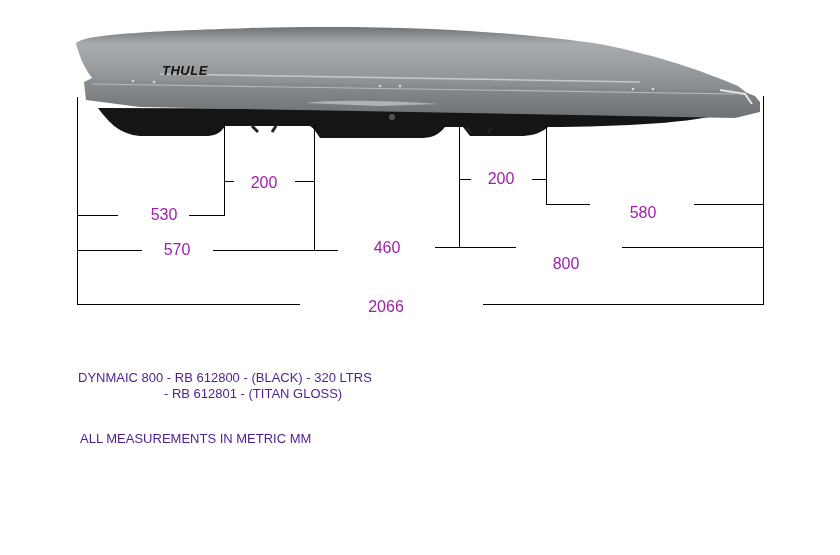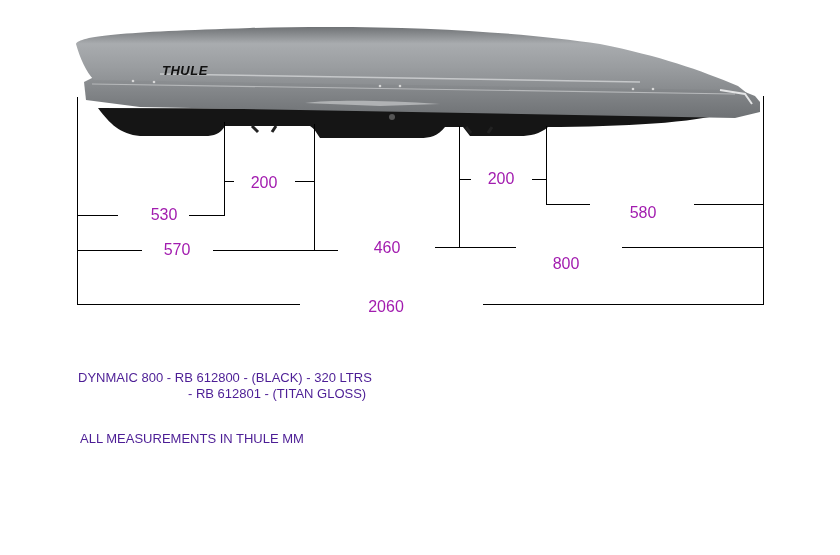--- a/index.html
+++ b/index.html
@@ -86,17 +86,17 @@
   </g>
 </svg>
 
 <span class="dim-label" style="left:164px; top:208px;">530</span>
 <span class="dim-label" style="left:264px; top:176px;">200</span>
 <span class="dim-label" style="left:177px; top:243px;">570</span>
 <span class="dim-label" style="left:387px; top:241px;">460</span>
 <span class="dim-label" style="left:501px; top:172px;">200</span>
 <span class="dim-label" style="left:643px; top:206px;">580</span>
 <span class="dim-label" style="left:566px; top:237px;margin-top:20px;">800</span>
-<span class="dim-label" style="left:386px; top:300px;">2060</span>
+<span class="dim-label" style="left:386px; top:300px;">2066</span>
 
 <div class="note" style="left:78px; top:370px;">DYNMAIC 800 - RB 612800 - (BLACK) - 320 LTRS</div>
-<div class="note" style="left:164px; top:386px;margin-left:24px;">- RB 612801 - (TITAN GLOSS)</div>
-<div class="note" style="left:80px; top:431px;">ALL MEASUREMENTS IN THULE MM</div>
+<div class="note" style="left:164px; top:386px;">- RB 612801 - (TITAN GLOSS)</div>
+<div class="note" style="left:80px; top:431px;">ALL MEASUREMENTS IN METRIC MM</div>
 
 </body></html>

